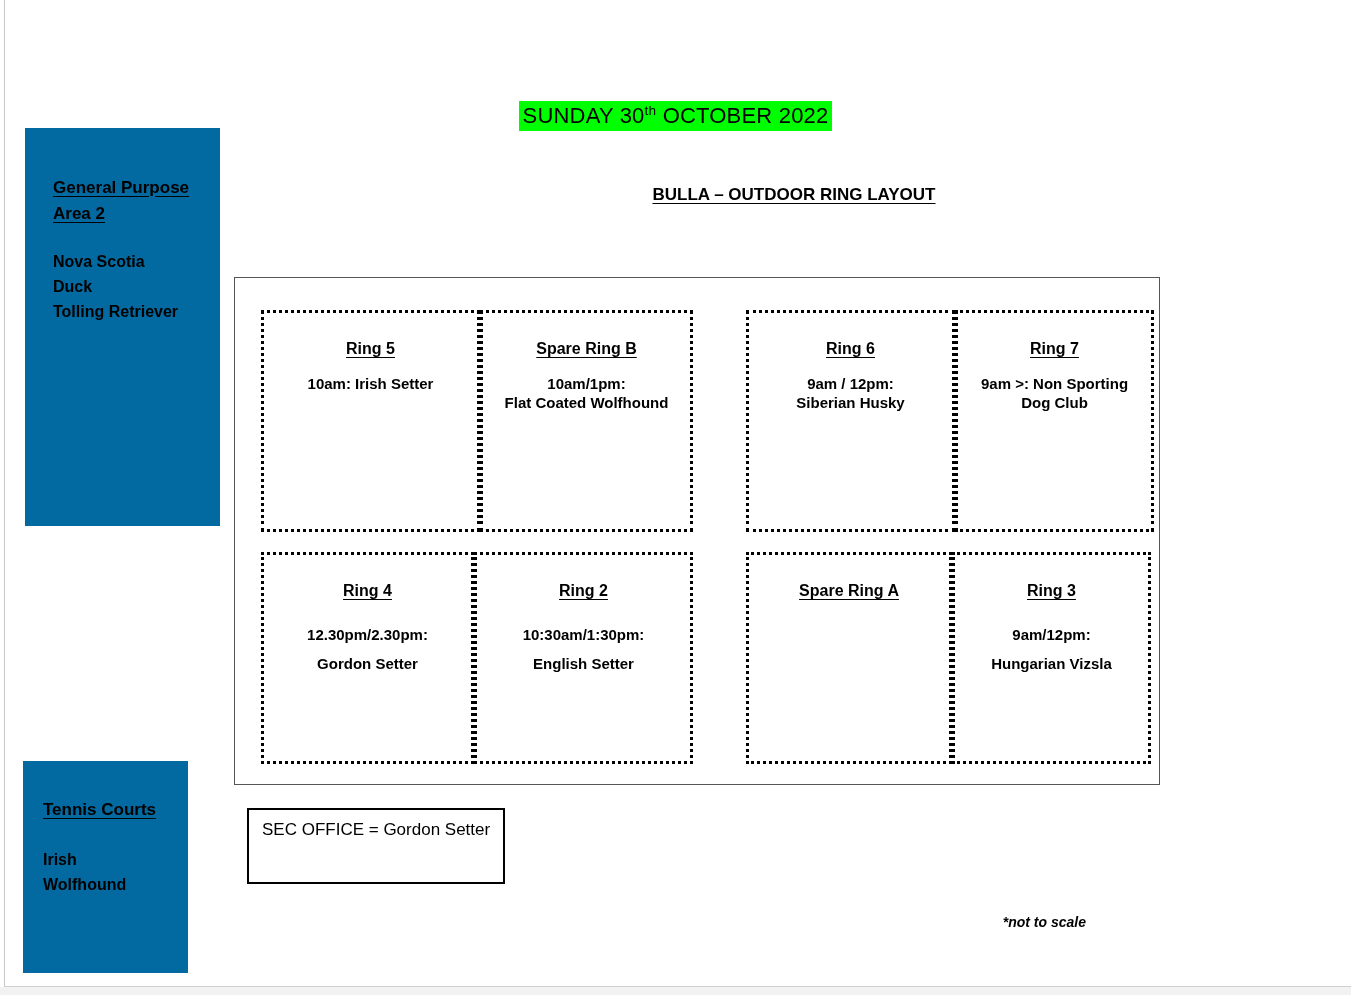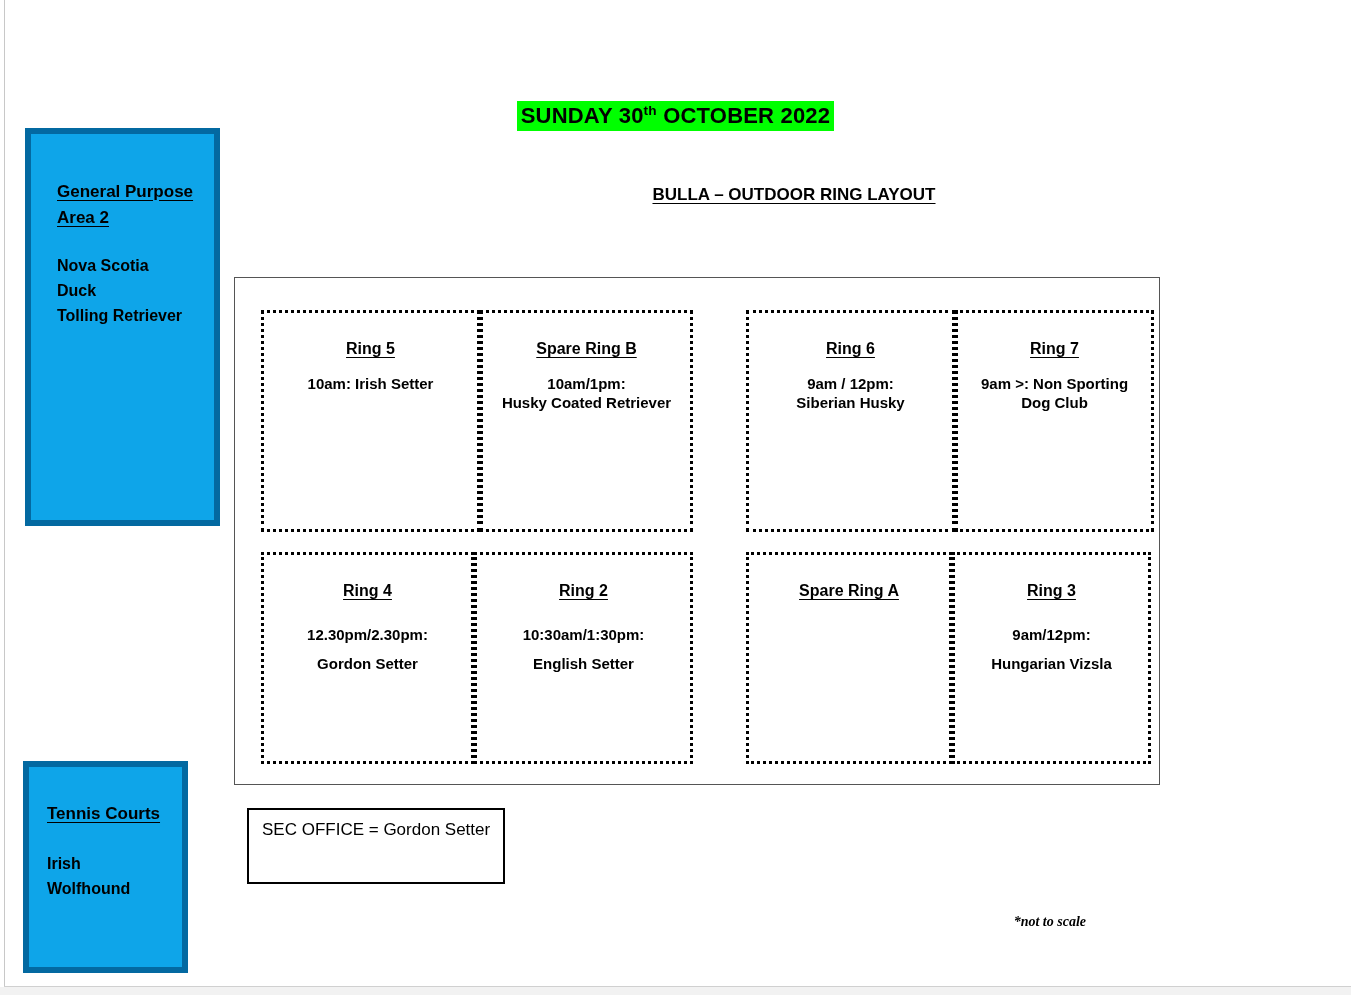--- a/index.html
+++ b/index.html
@@ -42,21 +42,21 @@
     background: #f2f2f2;
   }
 
   
   .doc-title {
     position: absolute;
     left: 0; top: 103px;
     width: 1351px;
     text-align: center;
     font-size: 22px;
-    font-weight: bold;
+    font-weight: normal;
     letter-spacing: 0.2px;
   }
   .doc-title .hl {
     background: #00ff00;
     padding: 2px 4px 3px 4px;
     white-space: nowrap;
   }
   .doc-title sup {
     font-size: 0.62em;
     vertical-align: super;
@@ -76,22 +76,22 @@
     text-decoration: underline;
     text-underline-offset: 3px;
     white-space: nowrap;
     
     margin-left: 215px;
   }
 
   
   .side-box {
     position: absolute;
-    border: 6px solid #0369a1;
-    background: #0ea5e9;
+    border: 2px solid #0369a1;
+    background: #0369a1;
     box-sizing: border-box;
   }
   #gp-area-box {
     left: 25px; top: 128px;
     width: 195px; height: 398px;
     padding: 45px 0 0 26px;
   }
   #tennis-box {
     left: 23px; top: 761px;
     width: 165px; height: 212px;
@@ -187,21 +187,20 @@
 
   
   #footnote {
     position: absolute;
     left: 0; top: 914px;
     width: 1086px;
     text-align: right;
     font-size: 14px;
     font-style: italic;
     font-weight: bold;
-    font-family: Liberation Serif, serif;
   }
 </style>
 </head>
 <body>
 
 <div id="page">
 
   <div class="page-edge-left"></div>
   <div class="page-edge-bottom"></div>
   <div class="page-shade-bottom"></div>
@@ -242,21 +241,21 @@
           <div class="ring-label">Ring 5</div>
           <div class="ring-detail">
             <div>10am: Irish Setter</div>
             <div></div>
           </div>
         </div>
         <div class="ring-cell w-212">
           <div class="ring-label">Spare Ring B</div>
           <div class="ring-detail">
             <div>10am/1pm:</div>
-            <div>Husky Coated Retriever</div>
+            <div>Flat Coated Wolfhound</div>
           </div>
         </div>
       </div>
       <div class="ring-group" id="group-top-right">
         <div class="ring-cell w-208">
           <div class="ring-label">Ring 6</div>
           <div class="ring-detail">
             <div>9am / 12pm:</div>
             <div>Siberian Husky</div>
           </div>

